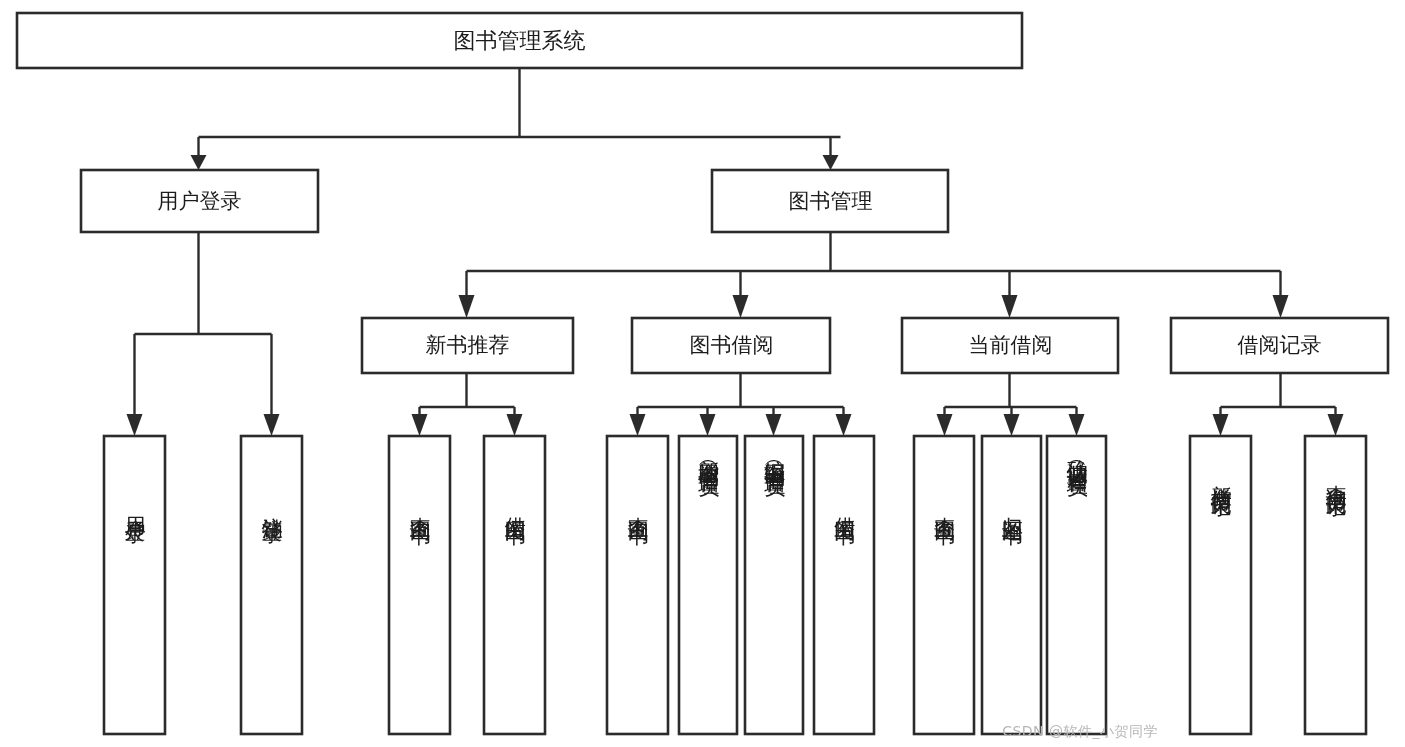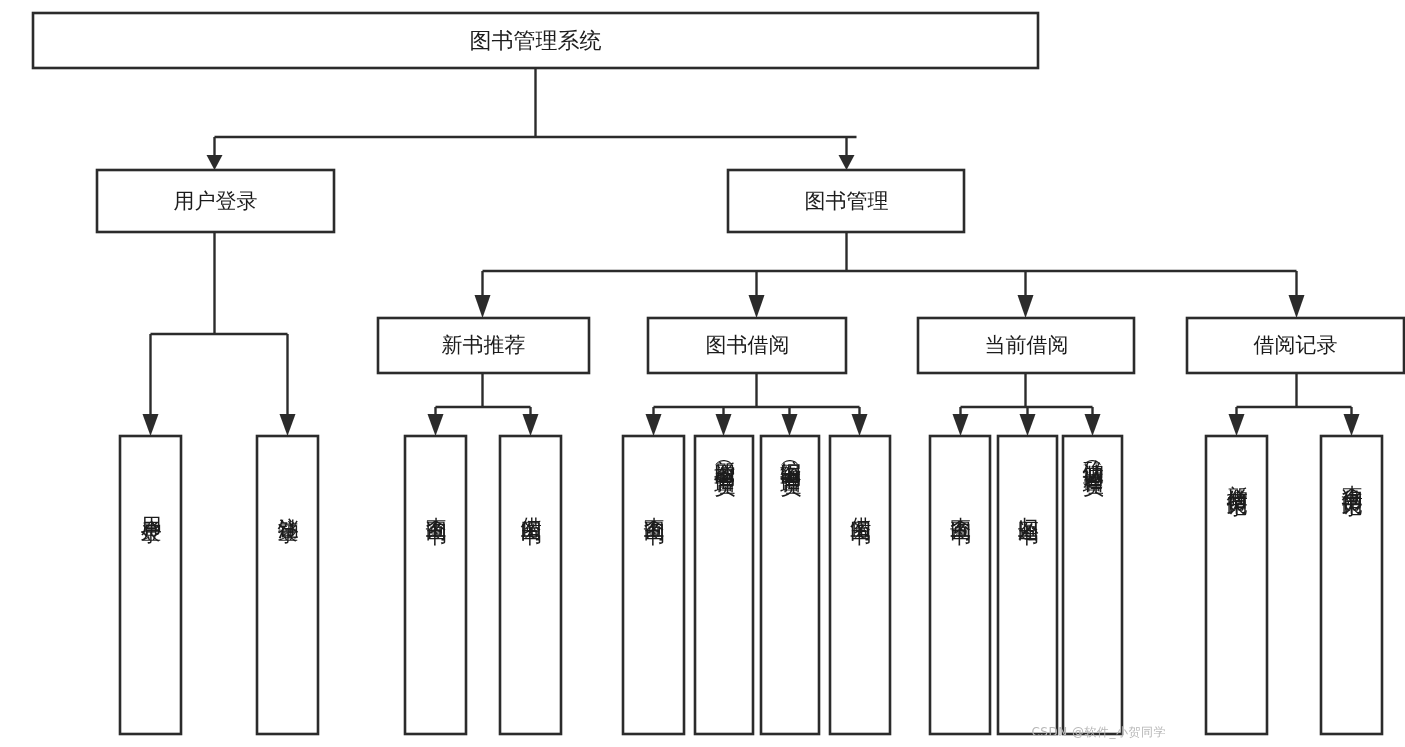--- a/index.html
+++ b/index.html
@@ -11,21 +11,20 @@
     width: 1405px;
     height: 747px;
     font-family: "DejaVu Sans", "Liberation Sans", sans-serif;
     overflow: hidden;
     position: relative;
   }
   #diagram-root {
     position: relative;
     width: 1158px;
     height: 747px;
-    margin-left: 16px;
   }
   svg.diagram-svg {
     position: absolute;
     top: 0;
     left: 0;
     width: 1405px;
     height: 747px;
   }
   .node-box {
     fill: #ffffff;
@@ -64,24 +63,24 @@
     text-orientation: upright;
     font-family: "DejaVu Sans", "Liberation Sans", sans-serif;
     font-size: 21px;
     line-height: 1.12;
     color: #1c1c1c;
     letter-spacing: 2.5px;
     white-space: nowrap;
   }
   .watermark {
     position: absolute;
-    right: 8px;
+    right: 0;
     bottom: 6px;
     font-family: "DejaVu Sans", "Liberation Sans", sans-serif;
-    font-size: 12px;
+    font-size: 14px;
     color: #b7b7b7;
     letter-spacing: 0.5px;
     user-select: none;
   }
 </style>
 </head>
 <body>
 
 <div id="diagram-root">
 

